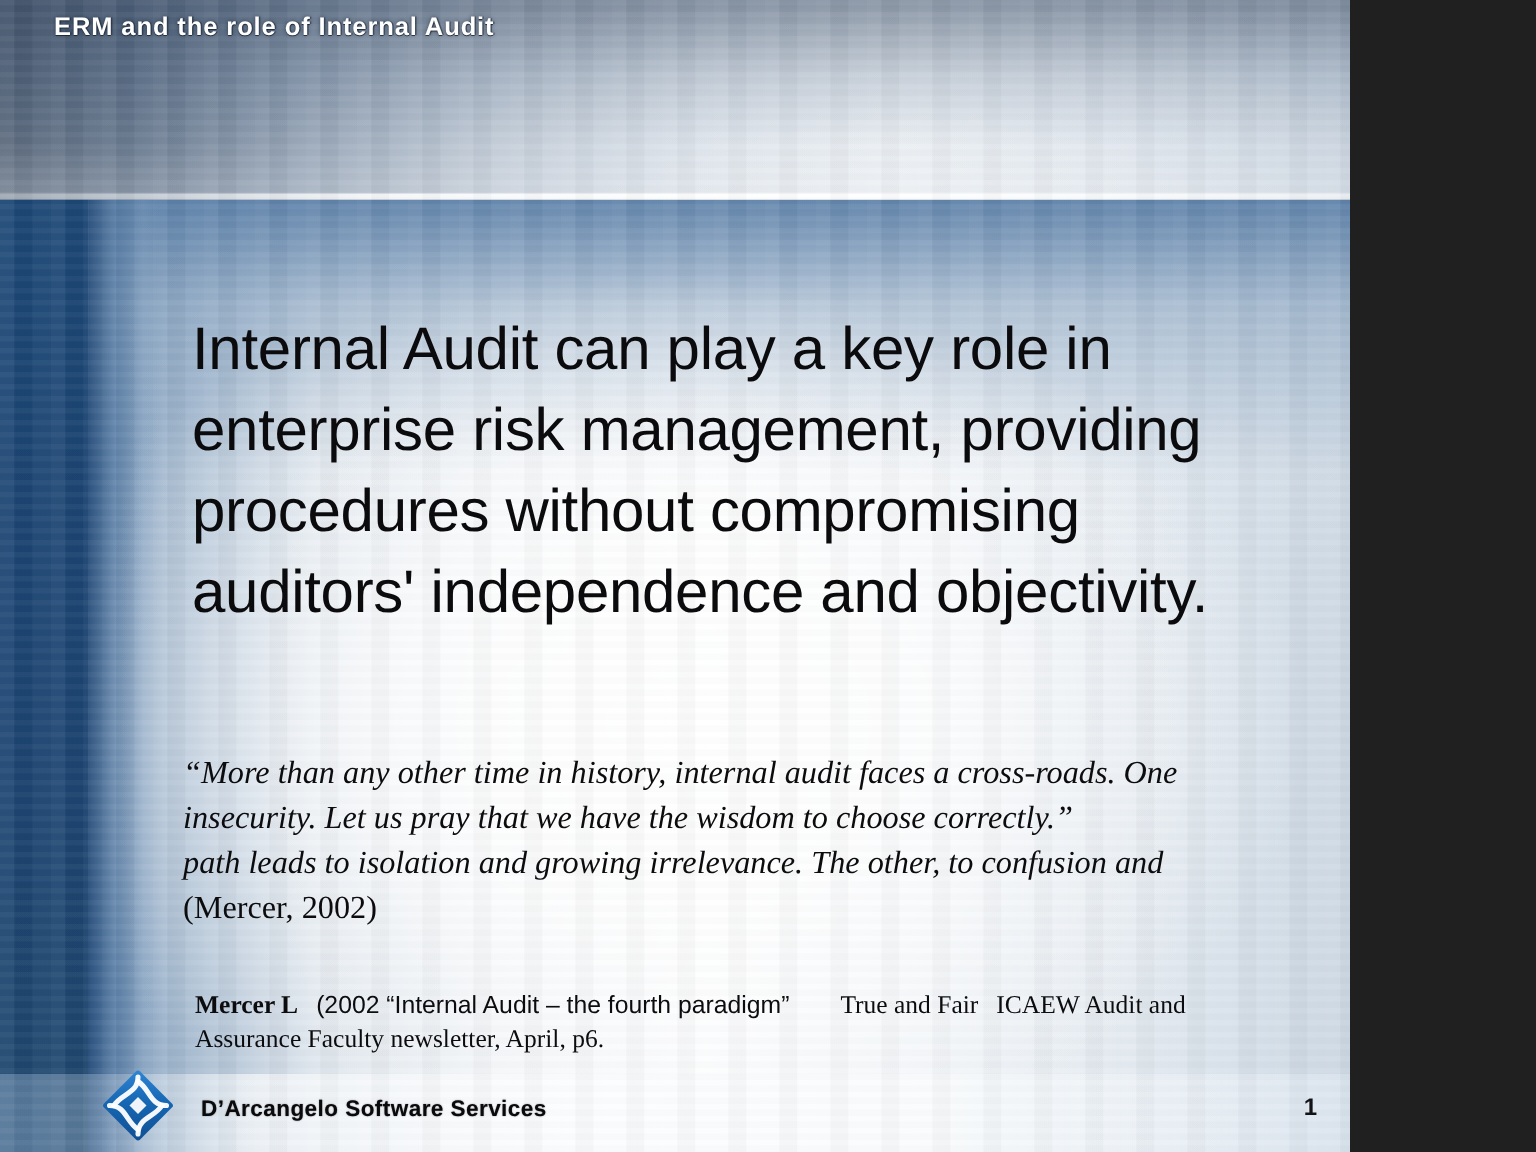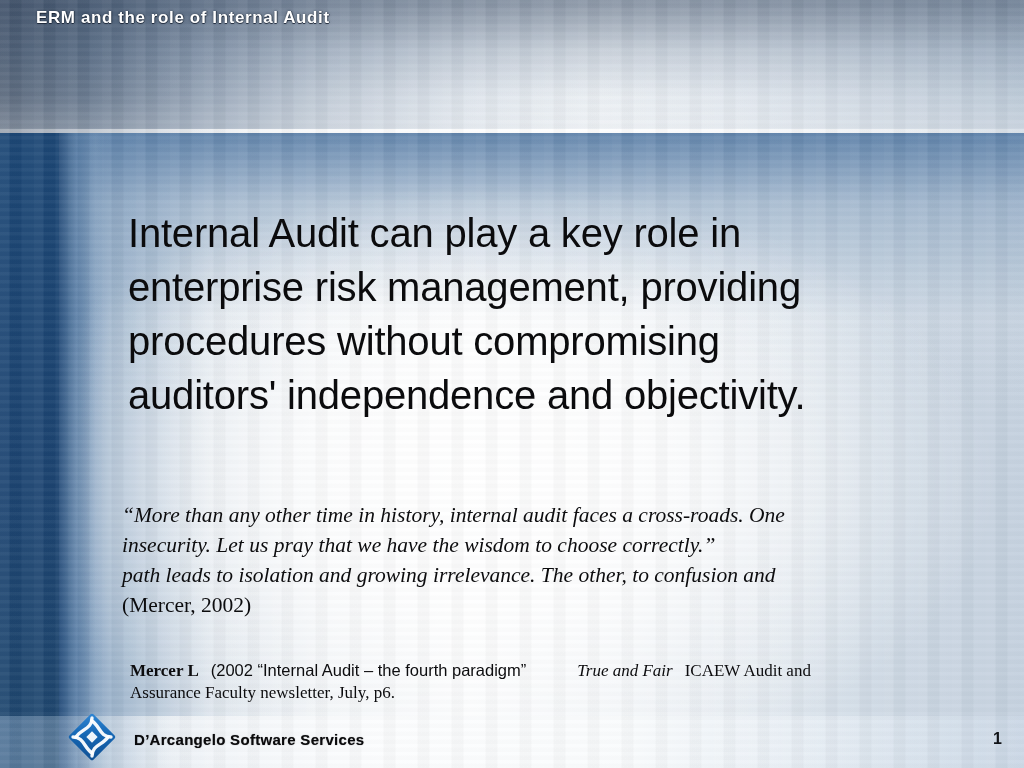--- a/index.html
+++ b/index.html
@@ -3,21 +3,21 @@
 <meta charset="utf-8">
 <title>ERM and the role of Internal Audit</title>
 <style>
   html, body {
     margin: 0;
     padding: 0;
     background: #202020;
   }
   #slide {
     position: relative;
-    width: 1024px;
+    width: 900px;
     height: 768px;
     overflow: hidden;
     font-family: "Liberation Sans", sans-serif;
     background: #737373;
   }
 
   
 
   
   .bg-body {
@@ -214,24 +214,22 @@
     font-size: 17px;
     color: #0c0c0e;
   }
   .cite-sans {
     font-family: "Liberation Sans", sans-serif;
     font-size: 16.5px;
     color: #0c0c0e;
   }
   .cite-serif-italic {
     font-family: "Liberation Serif", serif;
-    font-style: italic;
     font-size: 17px;
     color: #0c0c0e;
-    margin-left: 17px;
   }
   .cite-serif {
     font-family: "Liberation Serif", serif;
     font-size: 17px;
     color: #0c0c0e;
   }
   .cite-gap-sm { display: inline-block; width: 34px; }
   .cite-gap-xs { display: inline-block; width: 12px; }
 
   .footer-logo {
@@ -289,21 +287,21 @@
     <div class="quote-line">insecurity.  Let us pray that we have the wisdom to choose correctly.”</div>
     <div class="quote-line">path leads to isolation and growing irrelevance.  The other, to confusion and</div>
     <div class="quote-attr">(Mercer, 2002)</div>
   </div>
 
   <div class="citation">
     <div class="cite-line">
       <span class="cite-serif-bold">Mercer L</span><span class="cite-gap-xs"></span><span class="cite-sans">(2002 “Internal Audit – the fourth paradigm”</span><span class="cite-gap-sm"></span><span class="cite-serif-italic">True and Fair</span><span class="cite-gap-xs"></span><span class="cite-serif">ICAEW Audit and</span>
     </div>
     <div class="cite-line">
-      <span class="cite-serif">Assurance Faculty newsletter, July, p6.</span>
+      <span class="cite-serif">Assurance Faculty newsletter, April, p6.</span>
     </div>
   </div>
 
   <div class="footer-logo">
     <svg width="50" height="50" viewBox="0 0 50 50" aria-hidden="true">
       <defs>
         <linearGradient id="logoGrad" x1="0" y1="0" x2="1" y2="1">
           <stop offset="0%" stop-color="#2f86d4"></stop>
           <stop offset="45%" stop-color="#1667b4"></stop>
           <stop offset="100%" stop-color="#0f4f93"></stop>

